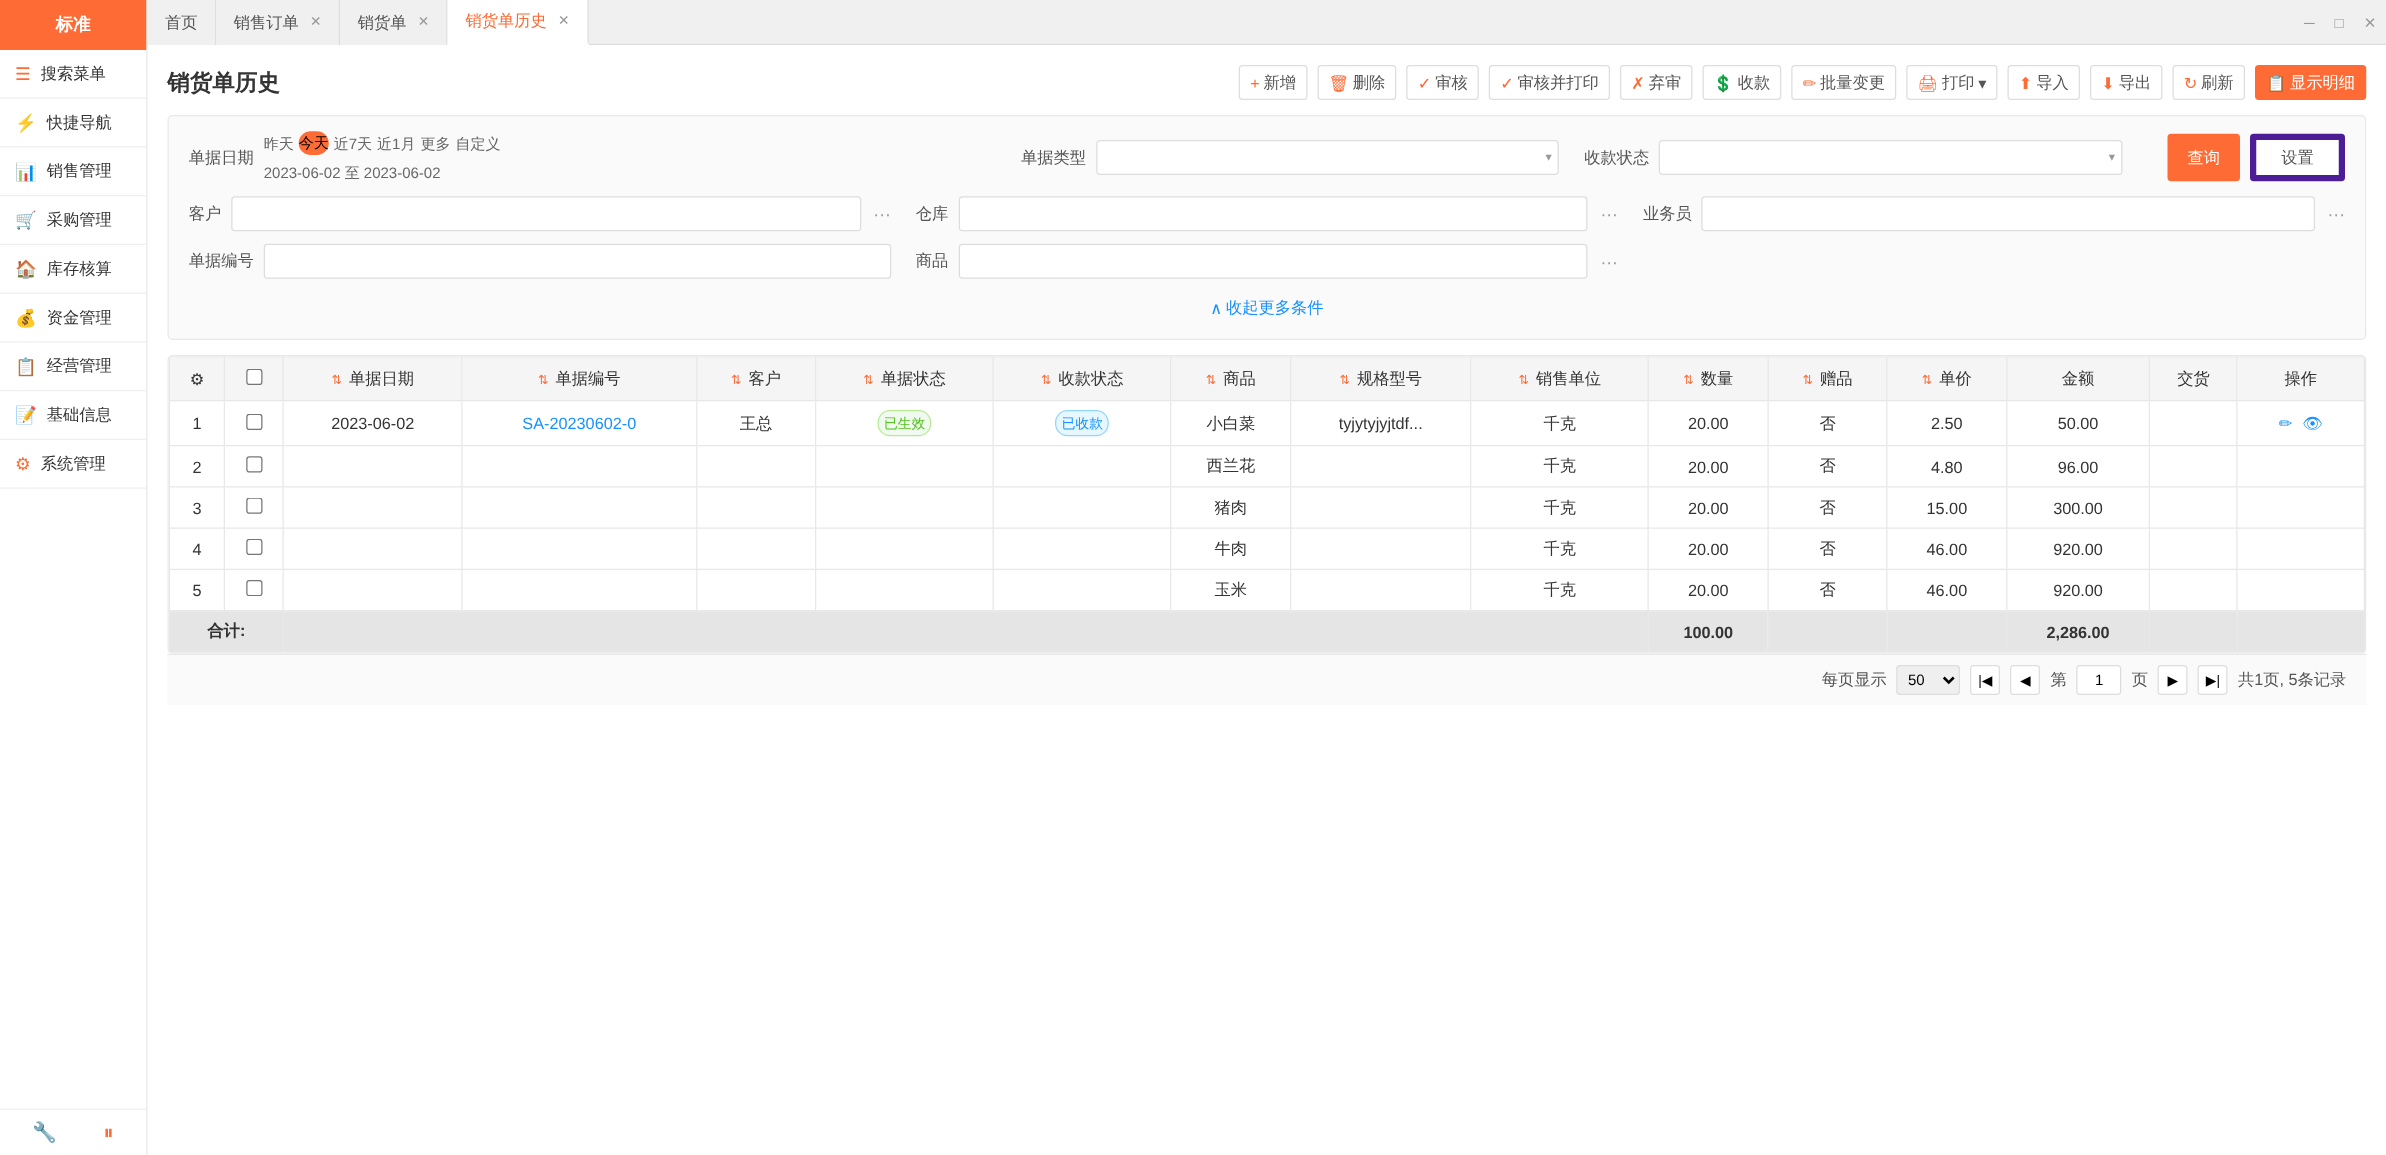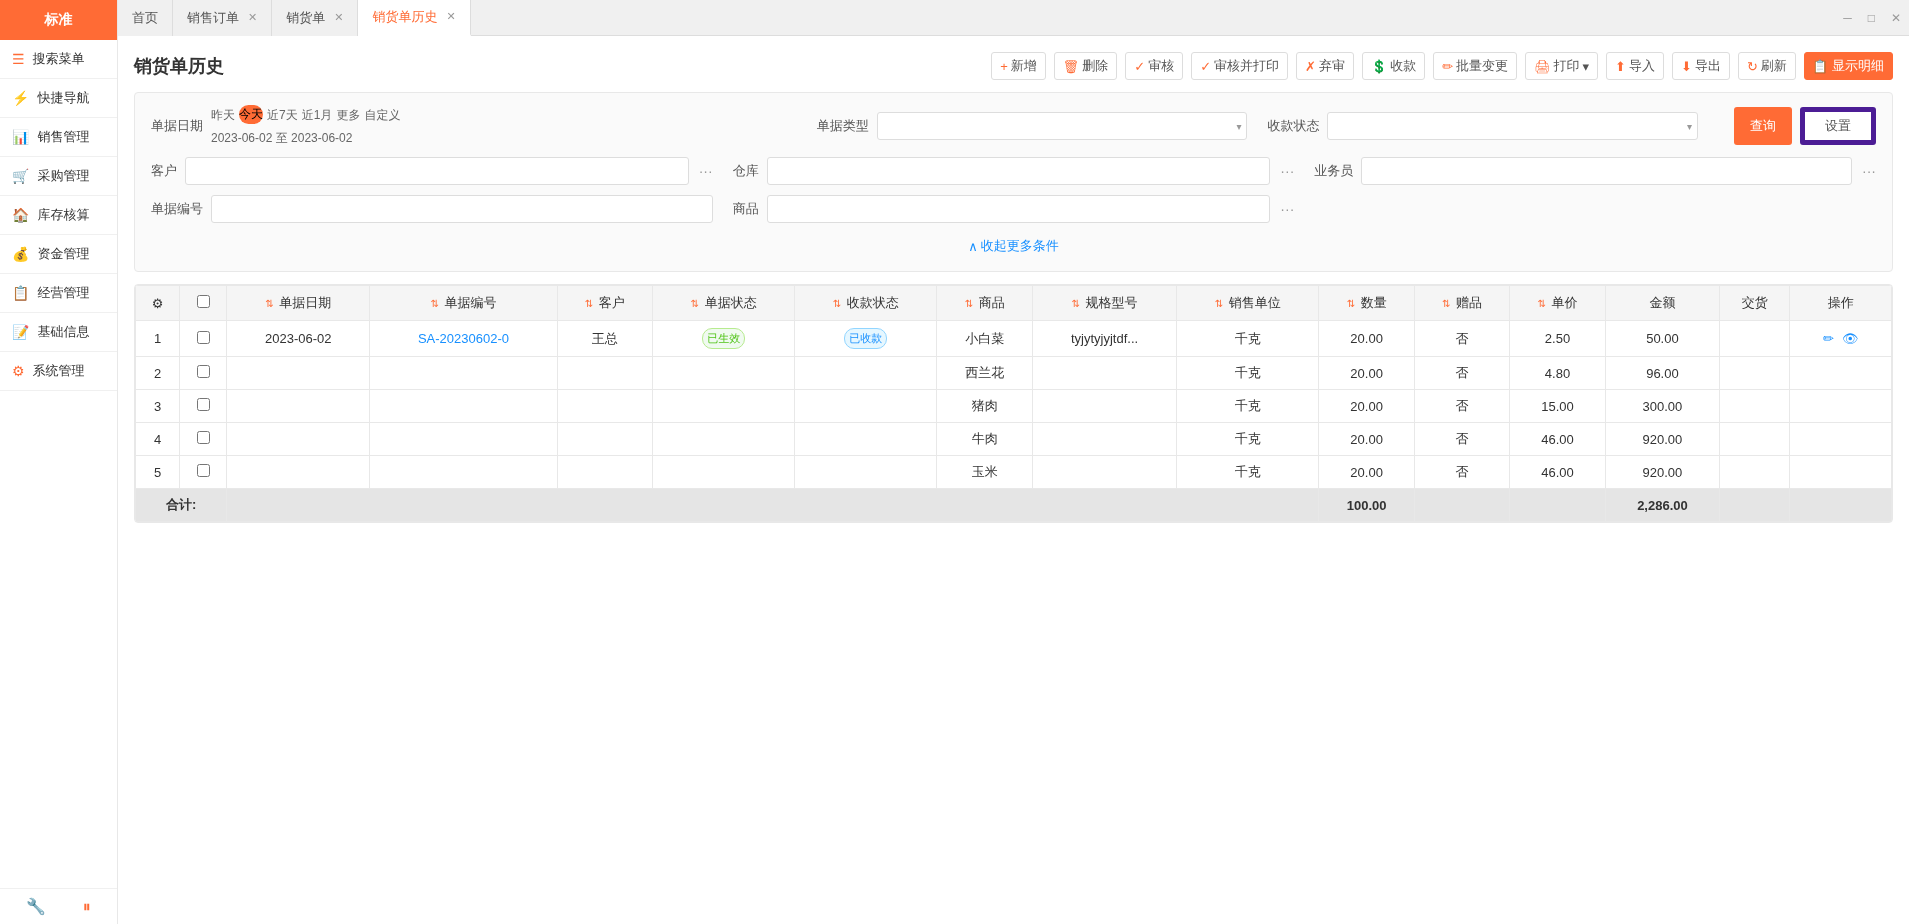--- a/index.html
+++ b/index.html
@@ -721,15 +721,31 @@
             <td></td>
             <td></td>
             <td>2,286.00</td>
             <td></td>
             <td></td>
           </tr>
         </tfoot>
       </table>
     </div>
 
+    <div class="table-footer">
+      <span>每页显示</span>
+      <select class="per-page-select">
+        <option>50</option>
+        <option>100</option>
+        <option>200</option>
+      </select>
+      <button class="pagination-btn">|◀</button>
+      <button class="pagination-btn">◀</button>
+      <span>第</span>
+      <input type="text" class="page-input" value="1" style="">
+      <span>页</span>
+      <button class="pagination-btn">▶</button>
+      <button class="pagination-btn">▶|</button>
+      <span>共1页, 5条记录</span>
+    </div>
 
   </div>
 </div>
 
 </body></html>

